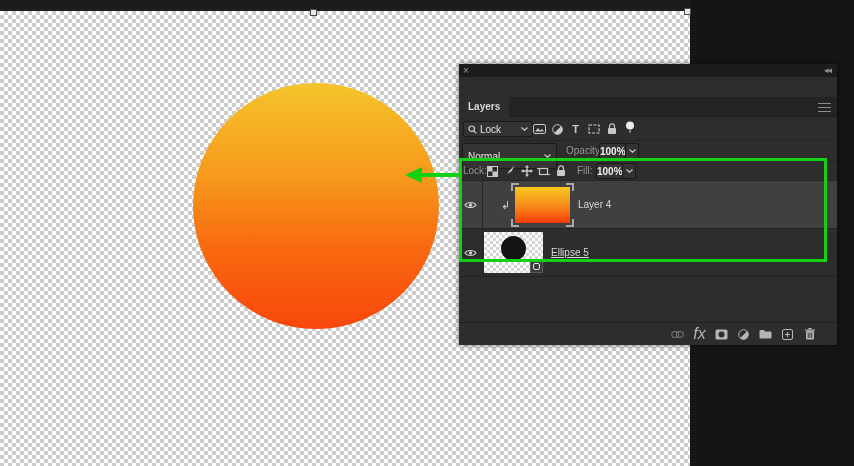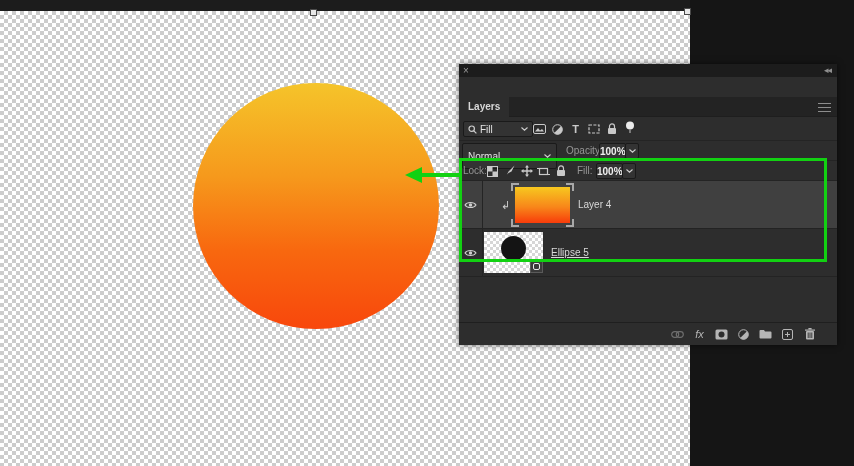--- a/index.html
+++ b/index.html
@@ -97,21 +97,21 @@
   .shape-badge i { display:block; width:7px; height:7px; border:1px solid #e8e8e8; border-radius:2px; }
 
   
   .bottom-bar {
     position:absolute; left:0; bottom:0; width:378px; height:23px; background:#2d2d2d;
     border-top:1px solid #1f1f1f; display:flex; align-items:center; justify-content:flex-end;
     gap:9px; padding-right:21px; color:#b5b5b5;
   }
   .bottom-bar .icon-btn { color:#b5b5b5; }
   .bottom-bar .dim { color:#6e6e6e; }
-  .fx-label { font-style:italic; font-size:11px; color:#b5b5b5; }
+  .fx-label { font-style:italic; font-size:16px; color:#b5b5b5; }
 
   
   .green-box {
     position:absolute; left:459px; top:158px; width:368px; height:104px;
     border:3px solid #12d112; pointer-events:none;
   }
   .green-arrow-line { position:absolute; left:420px; top:173px; width:41px; height:4px; background:#12d112; }
   .green-arrow-head {
     position:absolute; left:405px; top:167px; width:0; height:0;
     border-top:8px solid transparent; border-bottom:8px solid transparent; border-right:17px solid #12d112;
@@ -150,21 +150,21 @@
     </div>
 
     <div class="row filter-row">
       <div class="field kind-field">
         <span>
           <svg width="9" height="9" viewBox="0 0 9 9">
               <circle cx="3.7" cy="3.7" r="2.7" fill="none" stroke="#cfcfcf" stroke-width="1.2"></circle>
               <line x1="5.8" y1="5.8" x2="8.4" y2="8.4" stroke="#cfcfcf" stroke-width="1.2"></line>
             </svg>
         </span>
-        <span>Fill</span>
+        <span>Lock</span>
         <span class="chev">
           <svg width="7" height="4" viewBox="0 0 7 4">
               <polyline points="0.5,0.5 3.5,3.2 6.5,0.5" fill="none" stroke="#cfcfcf" stroke-width="1.1"></polyline>
             </svg>
         </span>
       </div>
       <div class="filter-icons">
         <span class="icon-btn">
           <svg width="13" height="10" viewBox="0 0 13 10">
               <rect x="0.5" y="0.5" width="12" height="9" rx="1.5" fill="none" stroke="currentColor"></rect>

